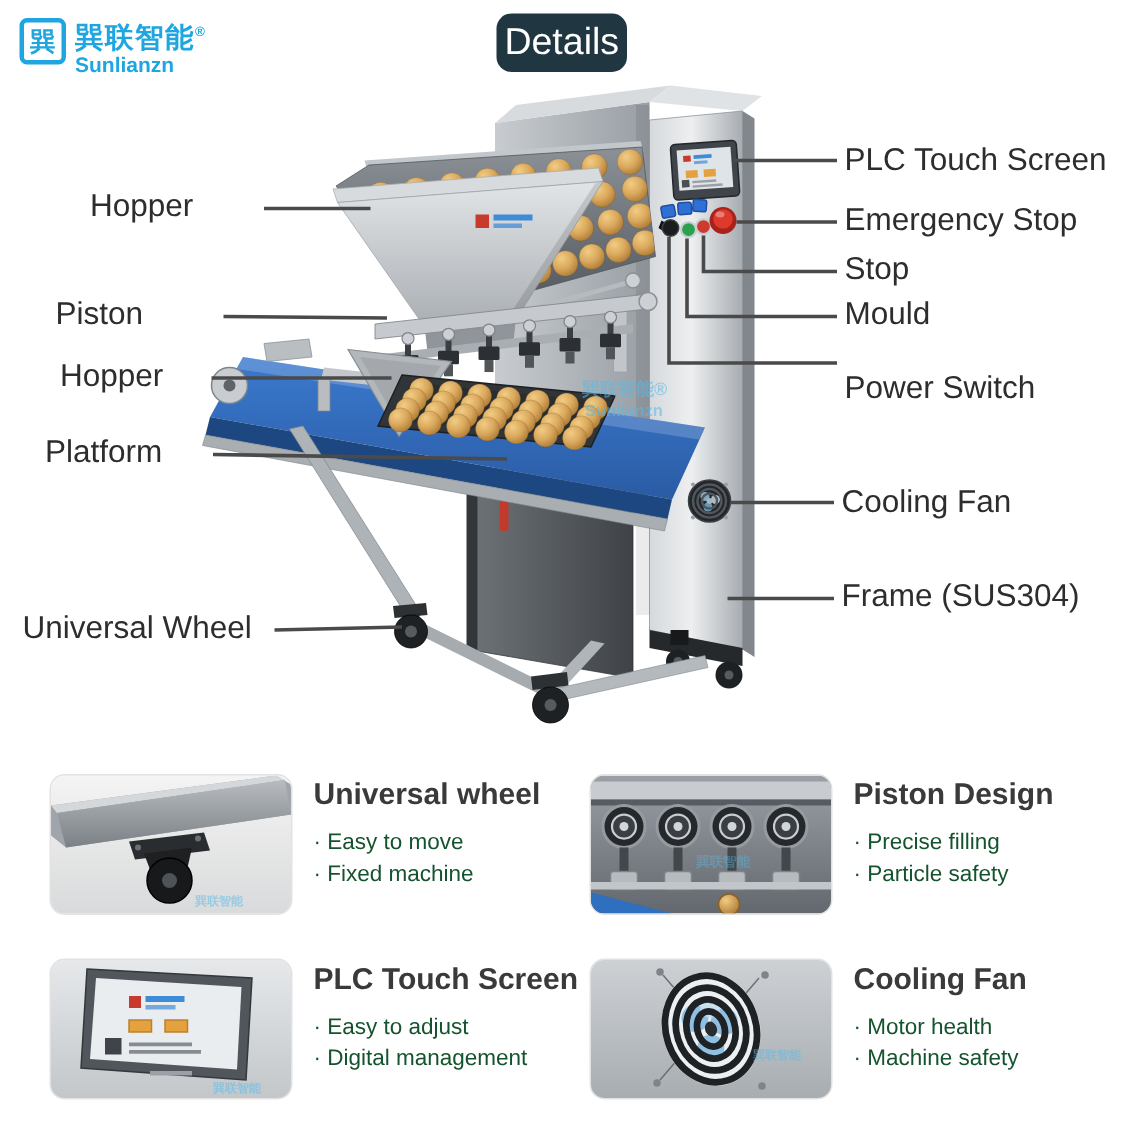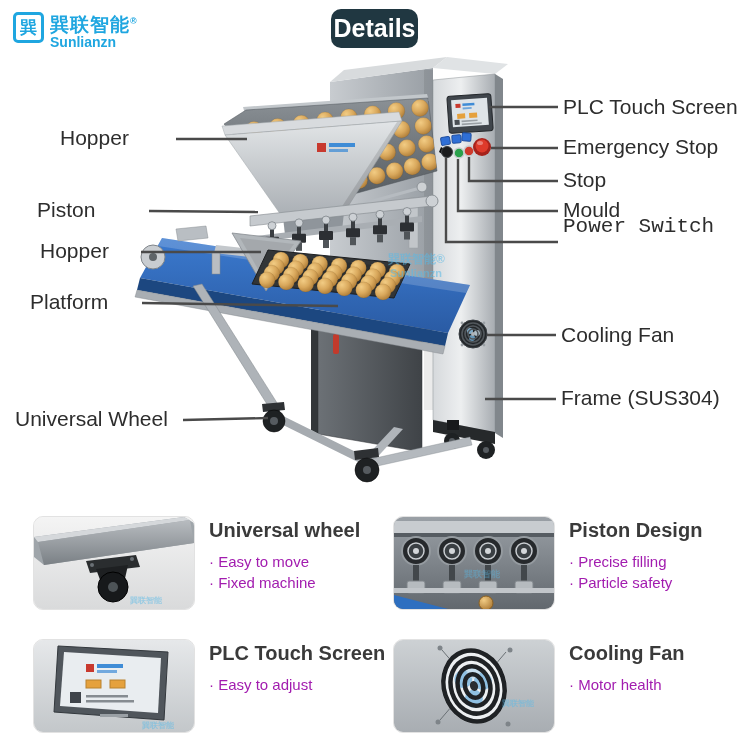--- a/index.html
+++ b/index.html
@@ -7,48 +7,48 @@
        font-family:"Liberation Sans",sans-serif;}
   
   .brand{position:absolute;left:13px;top:12px;display:flex;gap:6px;align-items:flex-start;}
   .seal{width:25px;height:25px;border:3px solid #1FA6E0;border-radius:5px;color:#1FA6E0;
         font-weight:bold;font-size:17px;line-height:25px;text-align:center;}
   .brand-cn{color:#1FA6E0;font-weight:bold;font-size:19px;line-height:19px;letter-spacing:1px;}
   .brand-cn sup{font-size:9px;letter-spacing:0;}
   .brand-en{color:#1FA6E0;font-weight:bold;font-size:14px;line-height:16px;}
   
   .details-badge{position:absolute;left:331px;top:9px;width:87px;height:39px;background:#203741;
-       border-radius:10px;color:#fff;font-weight:bold;font-size:25px;display:flex;
+       border-radius:10px;color:#fff;font-weight:normal;font-size:25px;display:flex;
        align-items:center;justify-content:center;}
   
   #machine{position:absolute;left:0;top:0;}
   
   .callout{position:absolute;color:#2D2D2D;font-size:21px;line-height:22px;white-space:nowrap;}
   .callout.r{text-align:left;}
   #cl-hopper{left:60px;top:127px;width:113px;}
   #cl-piston{left:37px;top:199px;width:92px;}
   #cl-mould{left:40px;top:240px;width:95px;}
   #cl-platform{left:30px;top:291px;width:107px;}
   #cl-universal{left:15px;top:408px;width:163px;}
   #cl-plc{left:563px;top:96px;}
   #cl-emer{left:563px;top:136px;}
   #cl-stop{left:563px;top:169px;}
   #cl-open{left:563px;top:199px;}
-  #cl-power{left:563px;top:216px;font-family:Liberation Mono, monospace;}
+  #cl-power{left:563px;top:248px;}
   #cl-cool{left:561px;top:324px;}
   #cl-frame{left:561px;top:387px;}
   
   .feature-card{position:absolute;display:flex;}
   #fc-0{left:33px;top:516px;} #fc-1{left:393px;top:516px;}
   #fc-2{left:33px;top:639px;} #fc-3{left:393px;top:639px;}
   .thumb{width:160px;height:92px;border:1px solid #E2E2E2;border-radius:10px;overflow:hidden;
          flex:none;background:#f2f2f2;}
   .feature-text{margin-left:14px;padding-top:3px;}
   .feature-title{font-size:20px;font-weight:bold;color:#3A3A3A;margin-bottom:9px;}
-  .feature-bullet{font-size:15px;color:#a21caf;line-height:21px;}
+  .feature-bullet{font-size:15px;color:#14532d;line-height:21px;}
 </style>
 </head>
 <body>
 
 <div class="brand">
   <div class="seal">巽</div>
   <div>
     <div class="brand-cn"><span>巽联智能</span><sup>®</sup></div>
     <div class="brand-en">Sunlianzn</div>
   </div>
@@ -463,20 +463,21 @@
       <rect x="36" y="52" width="11" height="11" fill="#3F444A"></rect>
       <rect x="52" y="55" width="42" height="2.5" fill="#868C91"></rect>
       <rect x="52" y="60" width="48" height="2.5" fill="#868C91"></rect>
       <rect x="66" y="74" width="28" height="3" fill="#9AA0A5"></rect>
       <text x="108" y="88" font-size="8" fill="#58BAE8" opacity="0.5" font-weight="bold">巽联智能</text>
     </svg>
   </div>
   <div class="feature-text">
     <div class="feature-title">PLC Touch Screen</div>
     <div class="feature-bullet">· Easy to adjust</div>
+    <div class="feature-bullet">· Digital management</div>
   </div>
 </div>
 
 <div class="feature-card" id="fc-3">
   <div class="thumb">
     <svg width="160" height="92" viewBox="0 0 160 92">
       <defs>
         <linearGradient id="t4bg" x1="0" y1="0" x2="0" y2="1">
             <stop offset="0" stop-color="#CDD1D4"></stop>
             <stop offset="1" stop-color="#A8ADB2"></stop>
@@ -501,14 +502,15 @@
         <ellipse cx="80" cy="46" rx="16" ry="20" fill="none" stroke="#1F2225" stroke-width="4.5"></ellipse>
         <ellipse cx="80" cy="46" rx="9" ry="12" fill="none" stroke="#1F2225" stroke-width="4.5"></ellipse>
         <ellipse cx="80" cy="46" rx="4" ry="5" fill="#2A2D30"></ellipse>
       </g>
       <text x="108" y="66" font-size="8" fill="#58BAE8" opacity="0.5" font-weight="bold">巽联智能</text>
     </svg>
   </div>
   <div class="feature-text">
     <div class="feature-title">Cooling Fan</div>
     <div class="feature-bullet">· Motor health</div>
+    <div class="feature-bullet">· Machine safety</div>
   </div>
 </div>
 
 </body></html>

